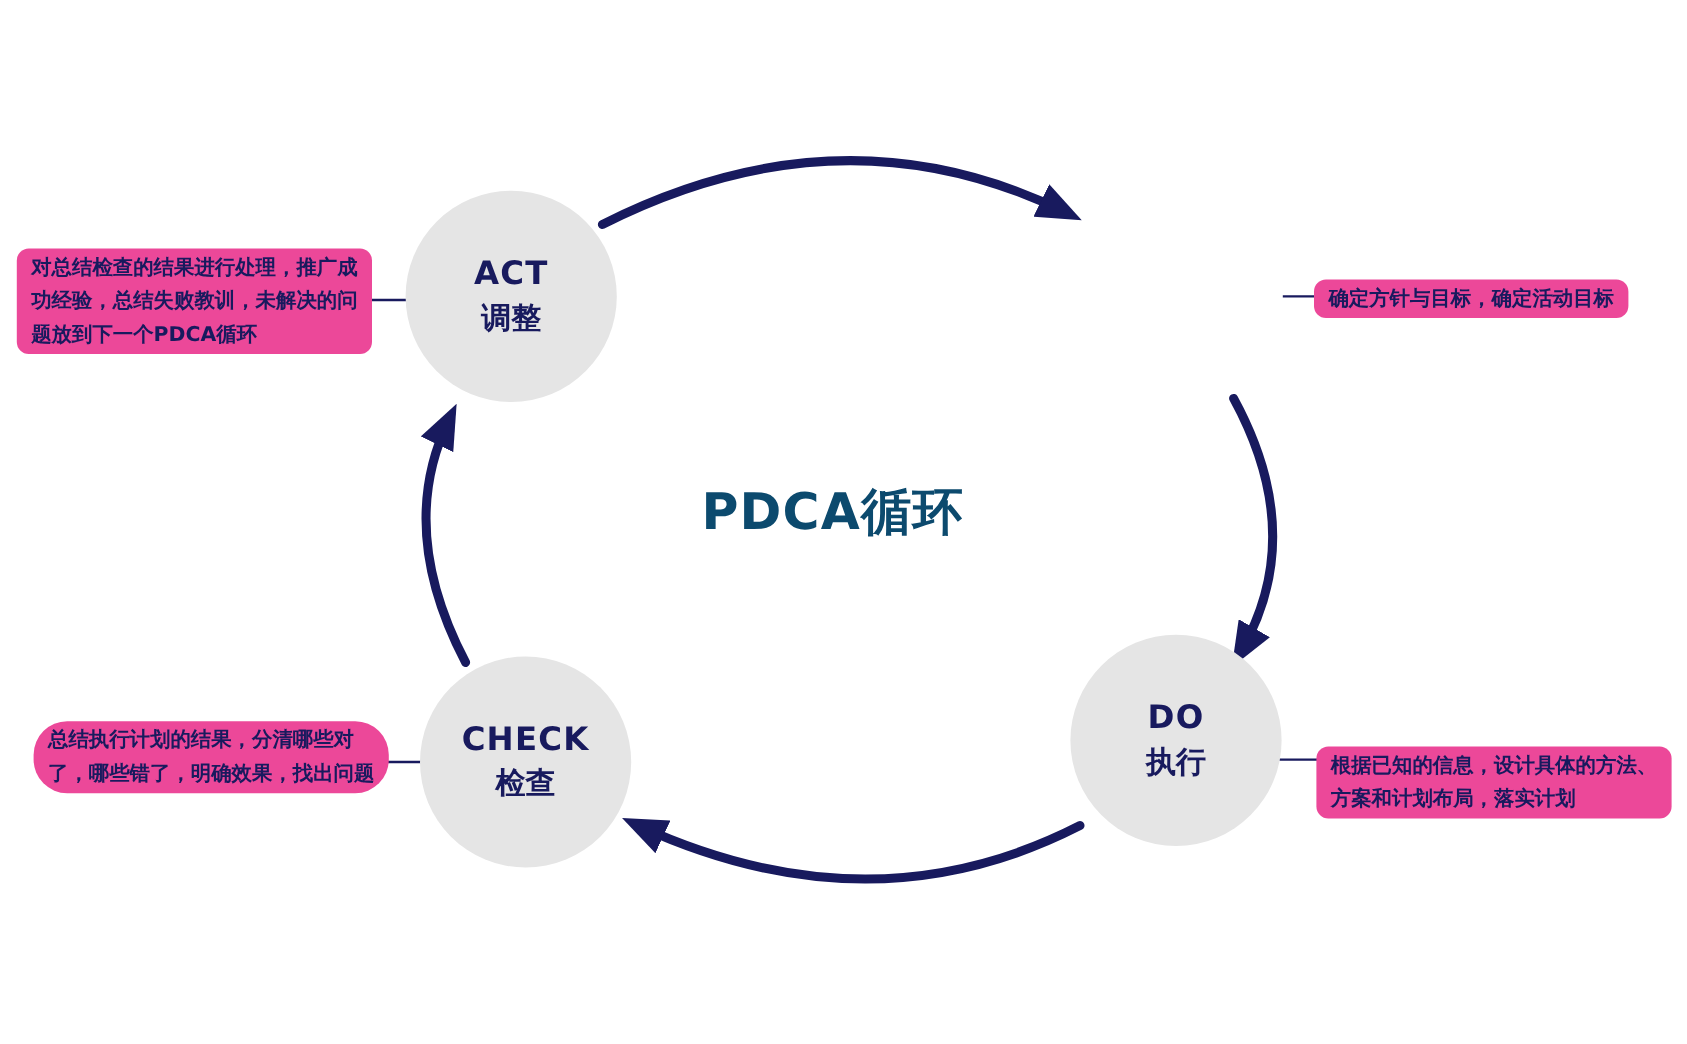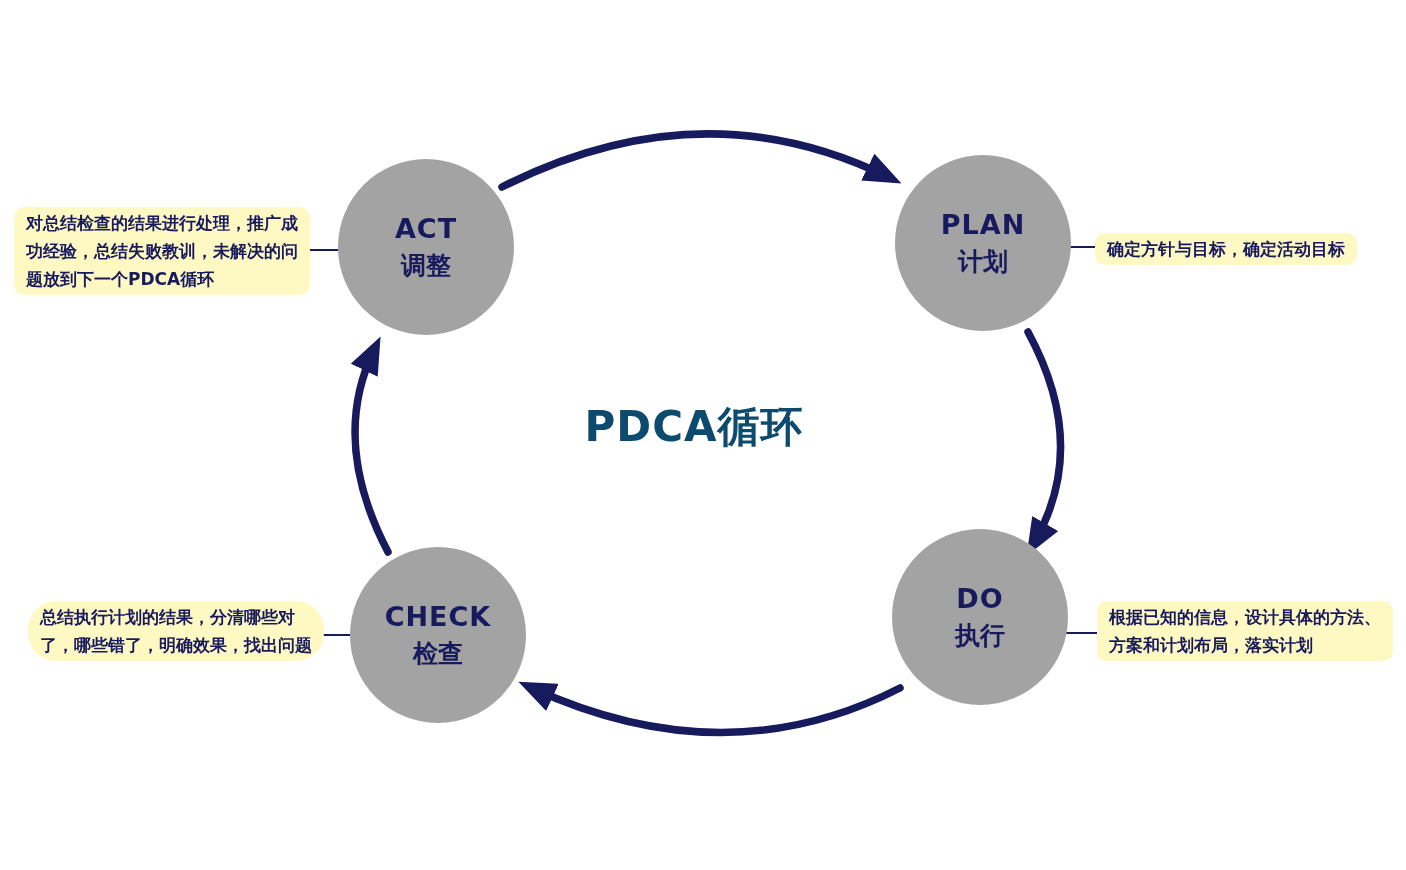--- a/index.html
+++ b/index.html
@@ -19,21 +19,21 @@
     position: absolute;
     left: 0; top: 0;
     width: 1406px;
     height: 870px;
   }
   .node {
     position: absolute;
     width: 176px;
     height: 176px;
     border-radius: 50%;
-    background: #a3a3a3;
+    background: #e5e5e5;
     display: flex;
     flex-direction: column;
     align-items: center;
     justify-content: center;
     text-align: center;
     color: #181A5E;
   }
   .node .en {
     font-size: 27px;
     font-weight: 800;
@@ -58,34 +58,34 @@
     top: 427px;
     transform: translate(-50%, -50%);
     font-size: 42px;
     font-weight: 800;
     color: #0c4a6e;
     white-space: nowrap;
     letter-spacing: 1px;
   }
   .label {
     position: absolute;
-    background: #fef9c3;
+    background: #ec4899;
     color: #181A5E;
     font-size: 17px;
     font-weight: 700;
     line-height: 28px;
     padding: 2px 12px;
     border-radius: 10px;
     white-space: pre-line;
     width: max-content;
     max-width: 310px;
   }
   .label.act-label   { left: 14px;   top: 207px; }
   .label.plan-label  { left: 1095px; top: 233px; }
-  .label.do-label    { left: 1097px; top: 601px; }
+  .label.do-label    { left: 1097px; top: 622px; }
   .label.check-label { left: 28px;   top: 601px; border-radius: 28px; }
 </style>
 </head>
 <body>
 
 <div class="canvas">
 
   <svg class="arrows" viewBox="0 0 1406 870" xmlns="http://www.w3.org/2000/svg">
     <defs>
       <marker id="arrowhead" markerUnits="strokeWidth" markerWidth="5" markerHeight="4" refX="3" refY="2" orient="auto">
@@ -107,24 +107,20 @@
     <line x1="318" y1="635" x2="352" y2="635" stroke-width="2" stroke="#181A5E"></line>
   </svg>
 
   <div class="title">PDCA循环</div>
 
   <div class="node act">
     <div class="en">ACT</div>
     <div class="zh">调整</div>
   </div>
 
-  <div class="node plan">
-    <div class="en">PLAN</div>
-    <div class="zh">计划</div>
-  </div>
 
   <div class="node do">
     <div class="en">DO</div>
     <div class="zh">执行</div>
   </div>
 
   <div class="node check">
     <div class="en">CHECK</div>
     <div class="zh">检查</div>
   </div>

